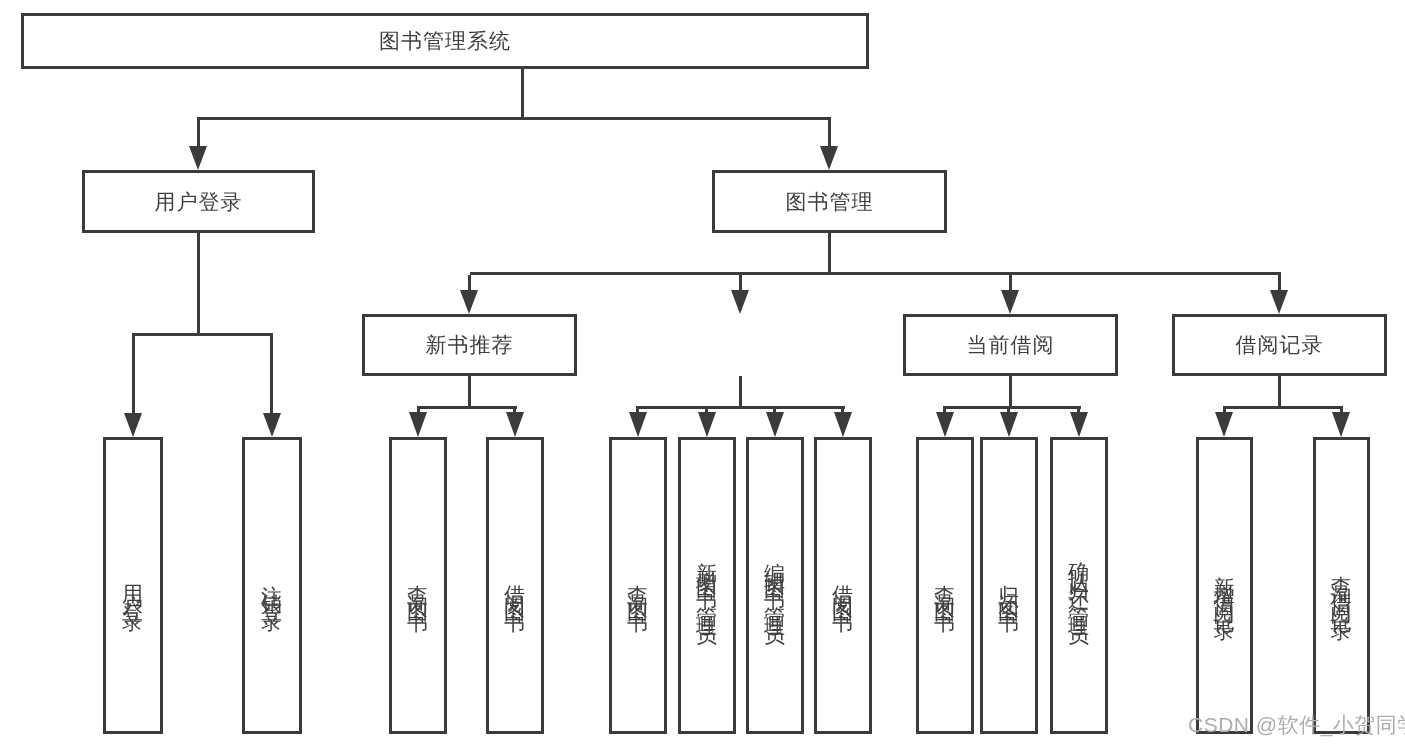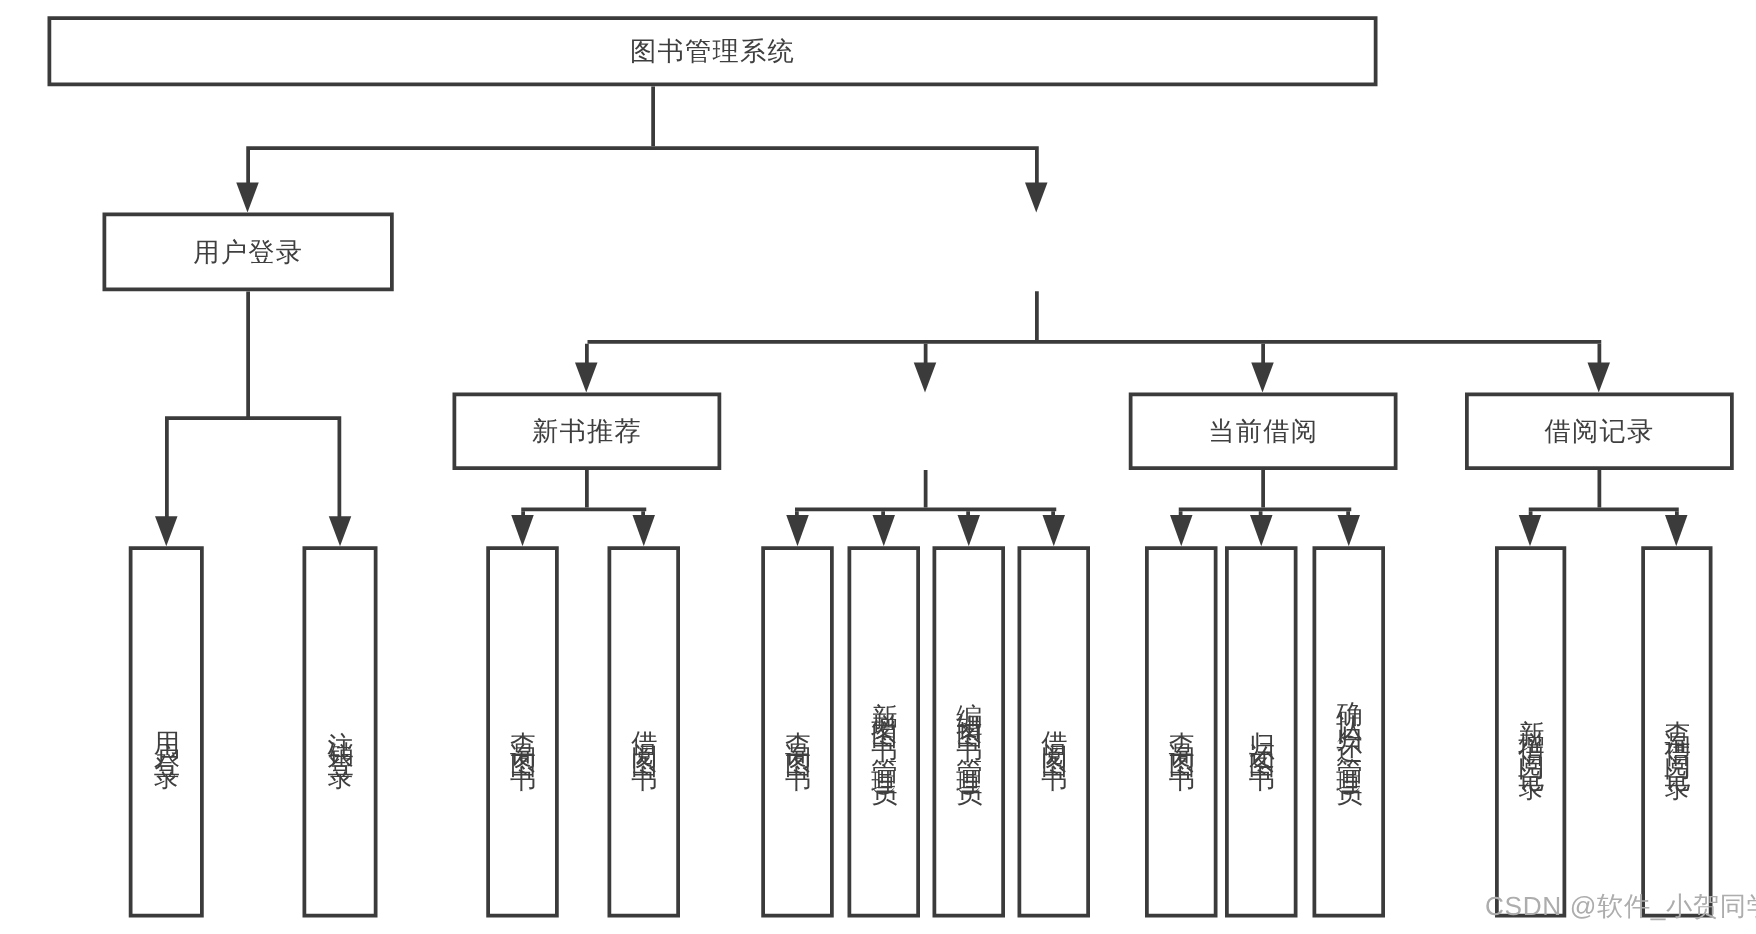--- a/index.html
+++ b/index.html
@@ -87,26 +87,29 @@
   <div class="ah sm" style="left:629px;top:412px"></div>
   <div class="ah sm" style="left:698px;top:412px"></div>
   <div class="ah sm" style="left:766px;top:412px"></div>
   <div class="ah sm" style="left:834px;top:412px"></div>
   <div class="ah sm" style="left:936px;top:412px"></div>
   <div class="ah sm" style="left:1000px;top:412px"></div>
   <div class="ah sm" style="left:1070px;top:412px"></div>
   <div class="ah sm" style="left:1215px;top:412px"></div>
   <div class="ah sm" style="left:1332px;top:412px"></div>
 
-  <div class="node" style="left:38px;top:13px;width:1064px;height:56px">
+  <div class="node" style="left:21px;top:13px;width:848px;height:56px">
     <span class="hlabel">图书管理系统</span>
   </div>
 
   <div class="node" style="left:82px;top:170px;width:233px;height:63px">
     <span class="hlabel">用户登录</span>
+  </div>
+  <div class="node" style="left:712px;top:170px;width:235px;height:63px">
+    <span class="hlabel">图书管理</span>
   </div>
 
   <div class="node" style="left:362px;top:314px;width:215px;height:62px">
     <span class="hlabel">新书推荐</span>
   </div>
   <div class="node" style="left:903px;top:314px;width:215px;height:62px">
     <span class="hlabel">当前借阅</span>
   </div>
   <div class="node" style="left:1172px;top:314px;width:215px;height:62px">
     <span class="hlabel">借阅记录</span>

